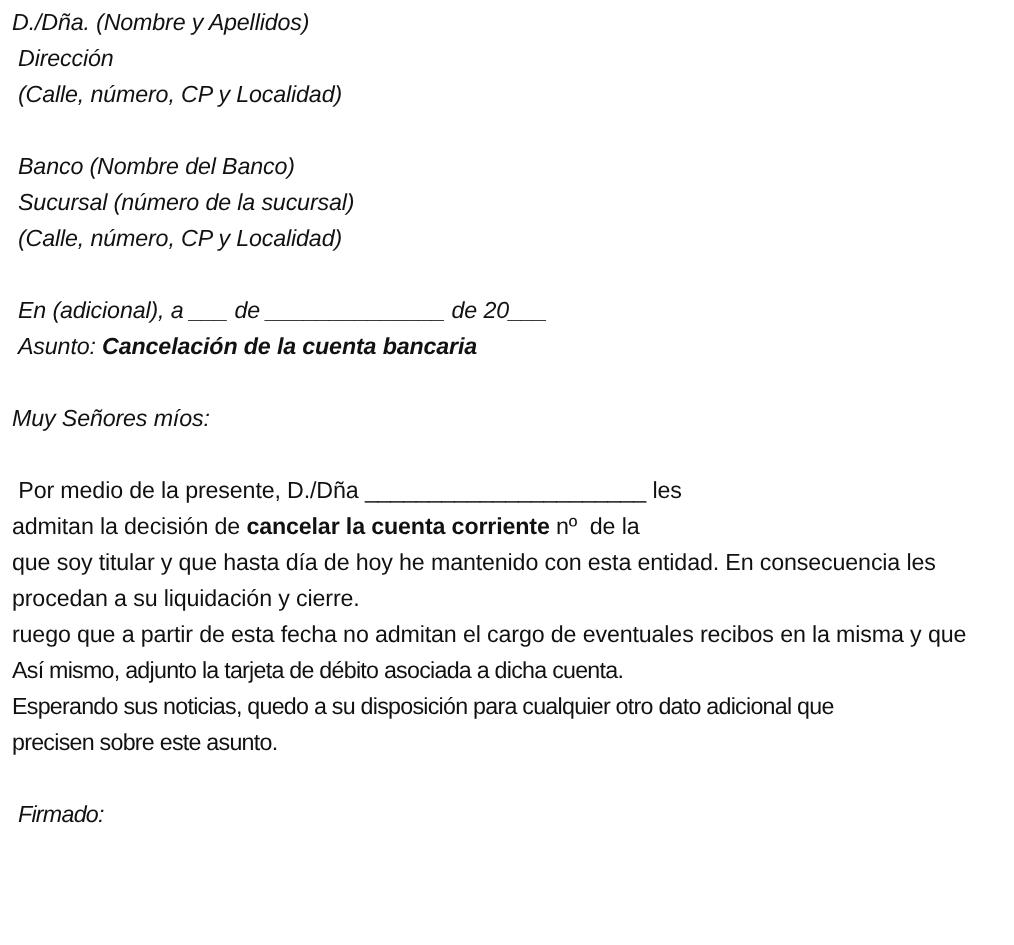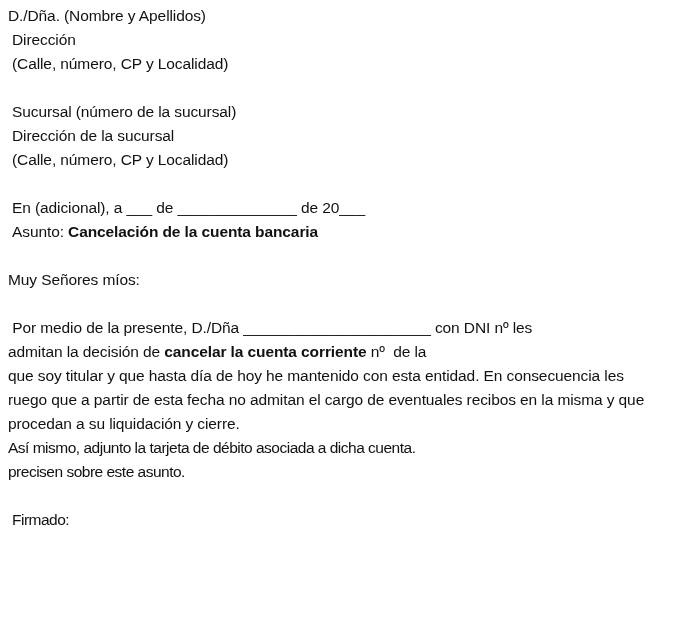--- a/index.html
+++ b/index.html
@@ -20,20 +20,21 @@
       position: absolute;
       left: 8px;
       top: 4px;
       width: 664px;
     }
     .line {
       height: 24px;
       line-height: 24px;
       white-space: pre;
       letter-spacing: -0.1px;
+      font-style: italic;
     }
     .indent { padding-left: 4px; }
     .blank { height: 24px; }
     .para {
       line-height: 24px;
       letter-spacing: -0.1px;
     }
     .para .row {
       height: 24px;
       white-space: pre;
@@ -52,53 +53,53 @@
 <body>
 
 <div class="doc">
 
   <div class="line">D./Dña. (Nombre y Apellidos)</div>
   <div class="line indent">Dirección</div>
   <div class="line indent">(Calle, número, CP y Localidad)</div>
 
   <div class="blank"></div>
 
+  <div class="line indent">Banco (Nombre del Banco)</div>
   <div class="line indent">Sucursal (número de la sucursal)</div>
-  <div class="line indent">Dirección de la sucursal</div>
   <div class="line indent">(Calle, número, CP y Localidad)</div>
 
   <div class="blank"></div>
 
   <div class="line indent"><span>En (adicional), a </span><span>___</span><span> de </span><span>______________</span><span> de 20</span><span>___</span></div>
 
   <div class="line indent"><span>Asunto: </span><b>Cancelación de la cuenta bancaria</b></div>
 
   <div class="blank"></div>
 
   <div class="line">Muy Señores míos:</div>
 
   <div class="blank"></div>
 
   <div class="para">
     <div class="row justify-row">
       <span> Por medio de la presente, D./Dña </span>
       <span>______________________</span>
-      <span> con DNI nº</span>
       <span> les</span>
     </div>
     <div class="row justify-row">
       <span>admitan la decisión de </span>
       <b>cancelar la cuenta corriente</b>
       <span> nº </span>
       <span> de la</span>
     </div>
     <div class="row">que soy titular y que hasta día de hoy he mantenido con esta entidad. En consecuencia les</div>
+    <div class="row">procedan a su liquidación y cierre.</div>
     <div class="row">ruego que a partir de esta fecha no admitan el cargo de eventuales recibos en la misma y que</div>
-    <div class="row">procedan a su liquidación y cierre.</div>
     <div class="row condensed">Así mismo, adjunto la tarjeta de débito asociada a dicha cuenta.</div>
+    <div class="row condensed">Esperando sus noticias, quedo a su disposición para cualquier otro dato adicional que</div>
     <div class="row condensed">precisen sobre este asunto.</div>
   </div>
 
 
   <div class="blank"></div>
 
   <div class="line indent condensed">Firmado:</div>
 
 </div>
 

